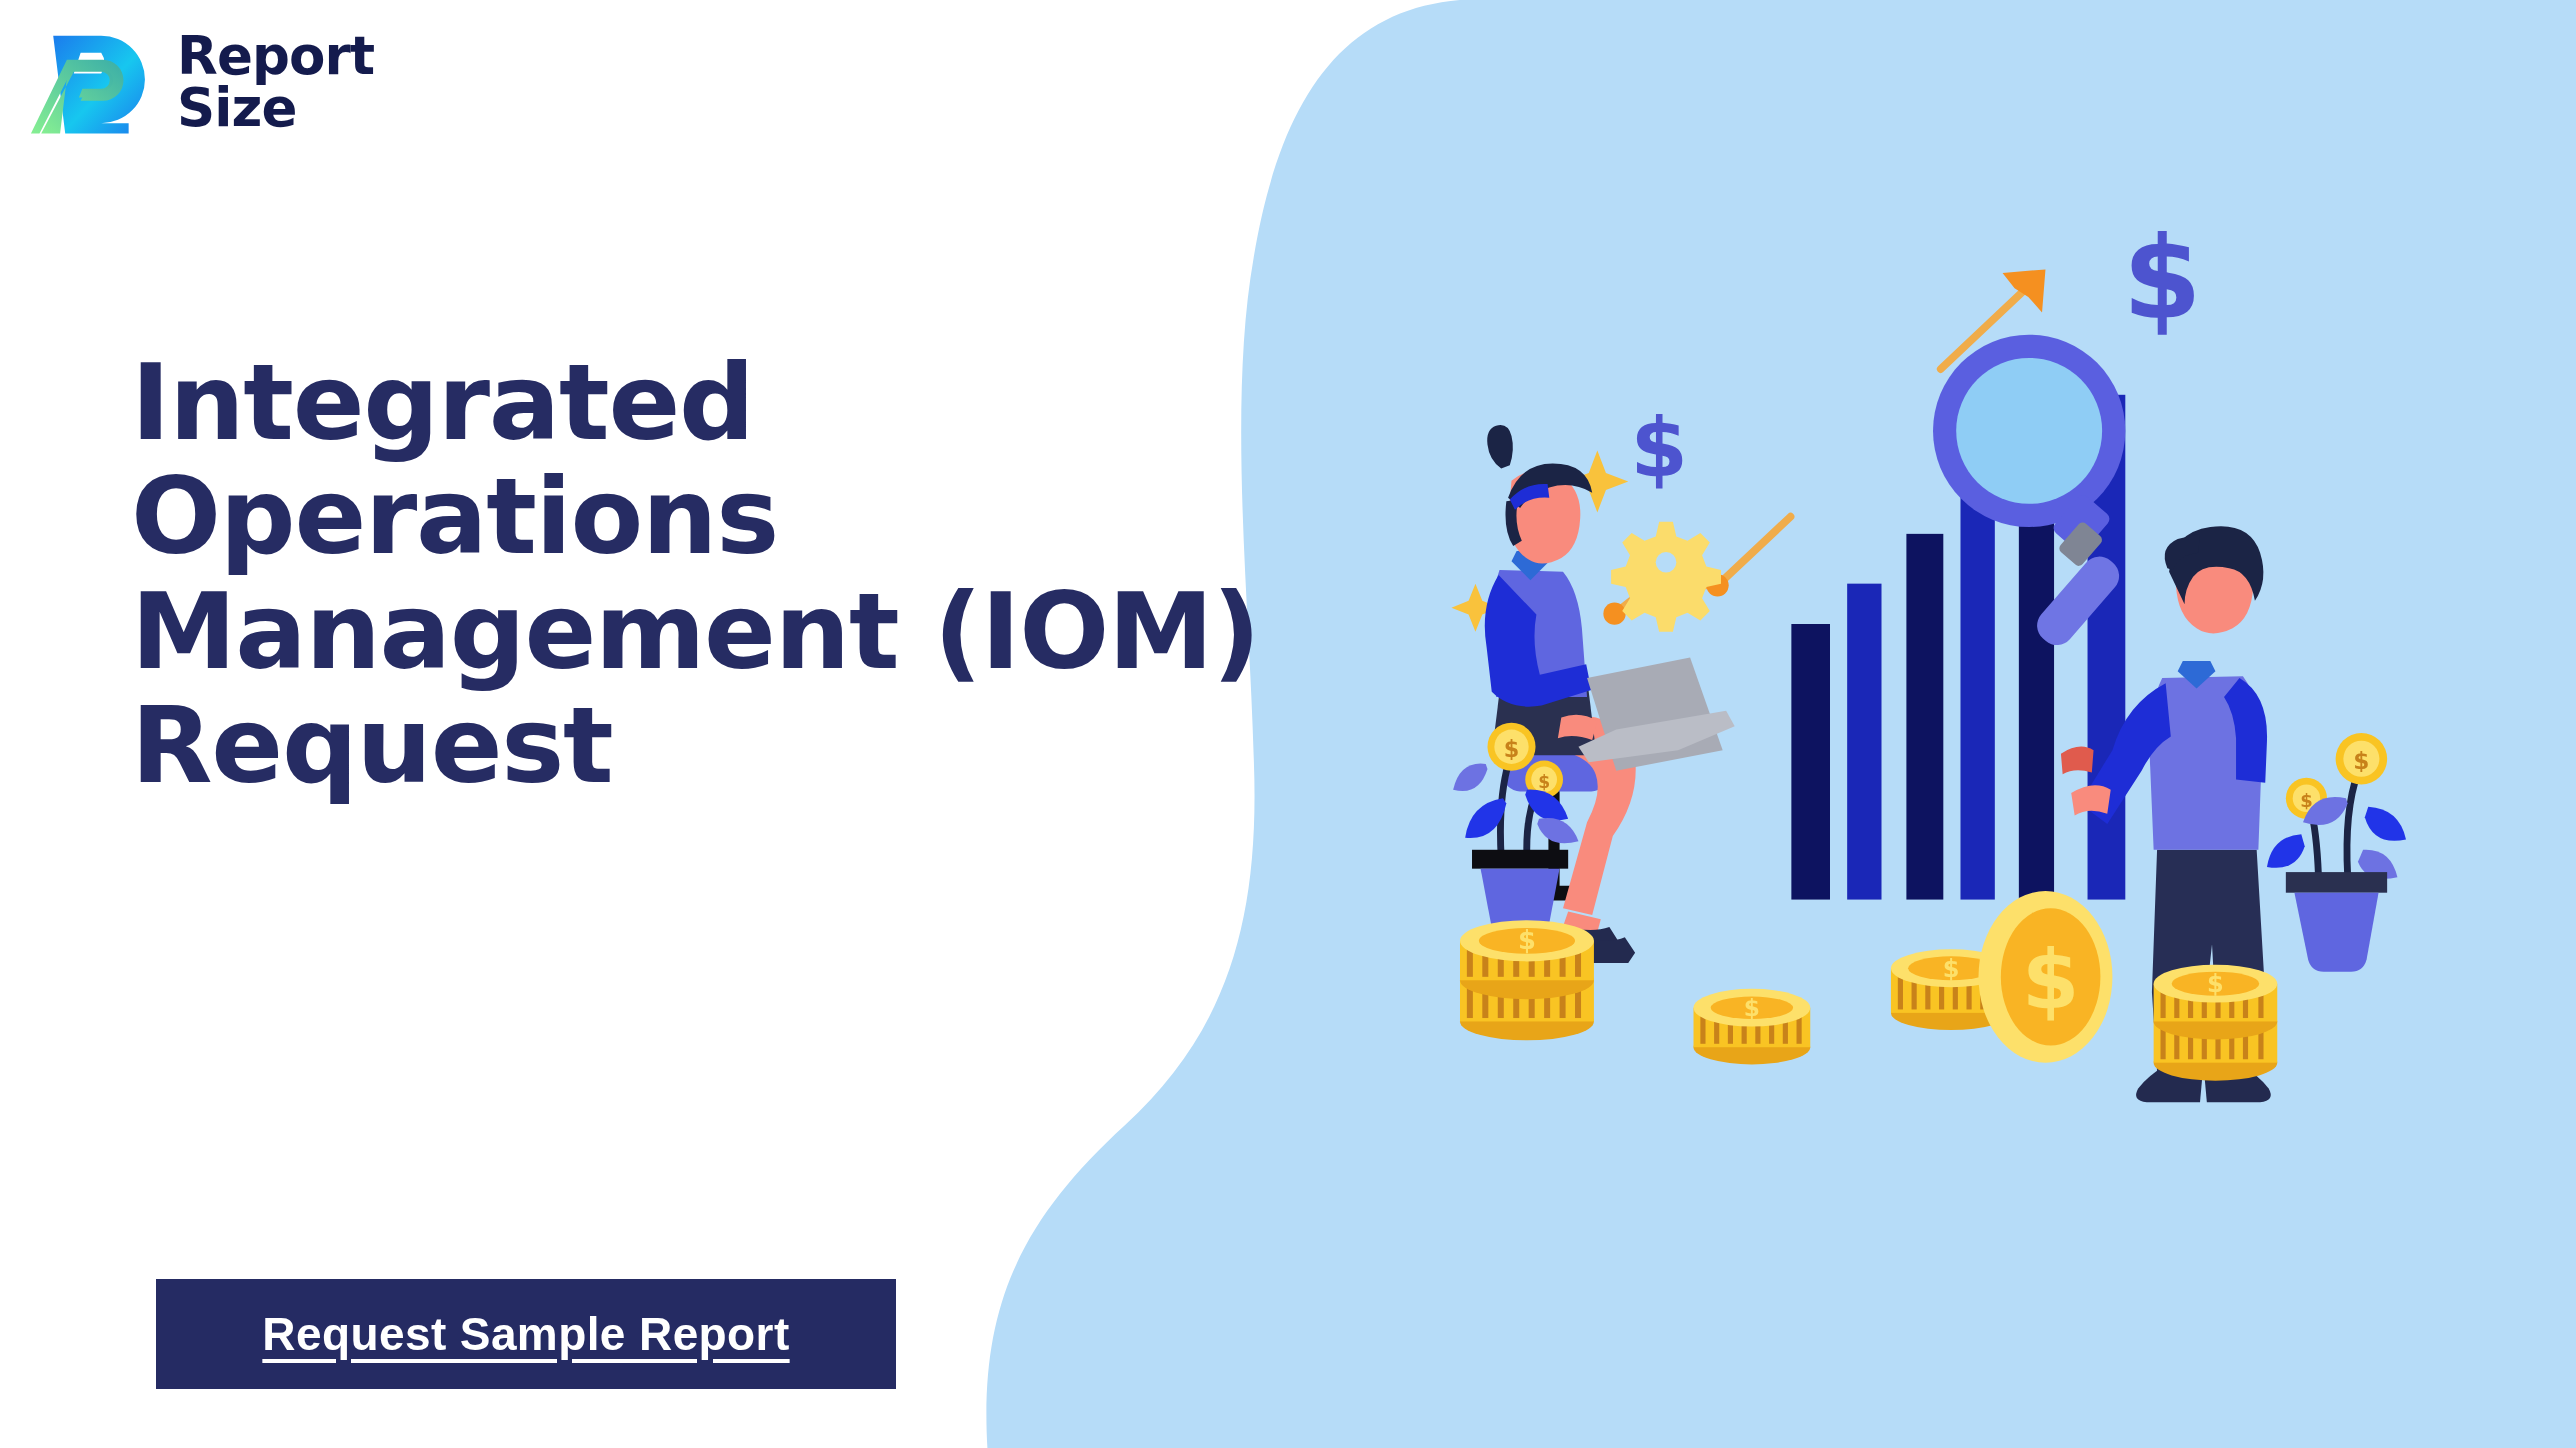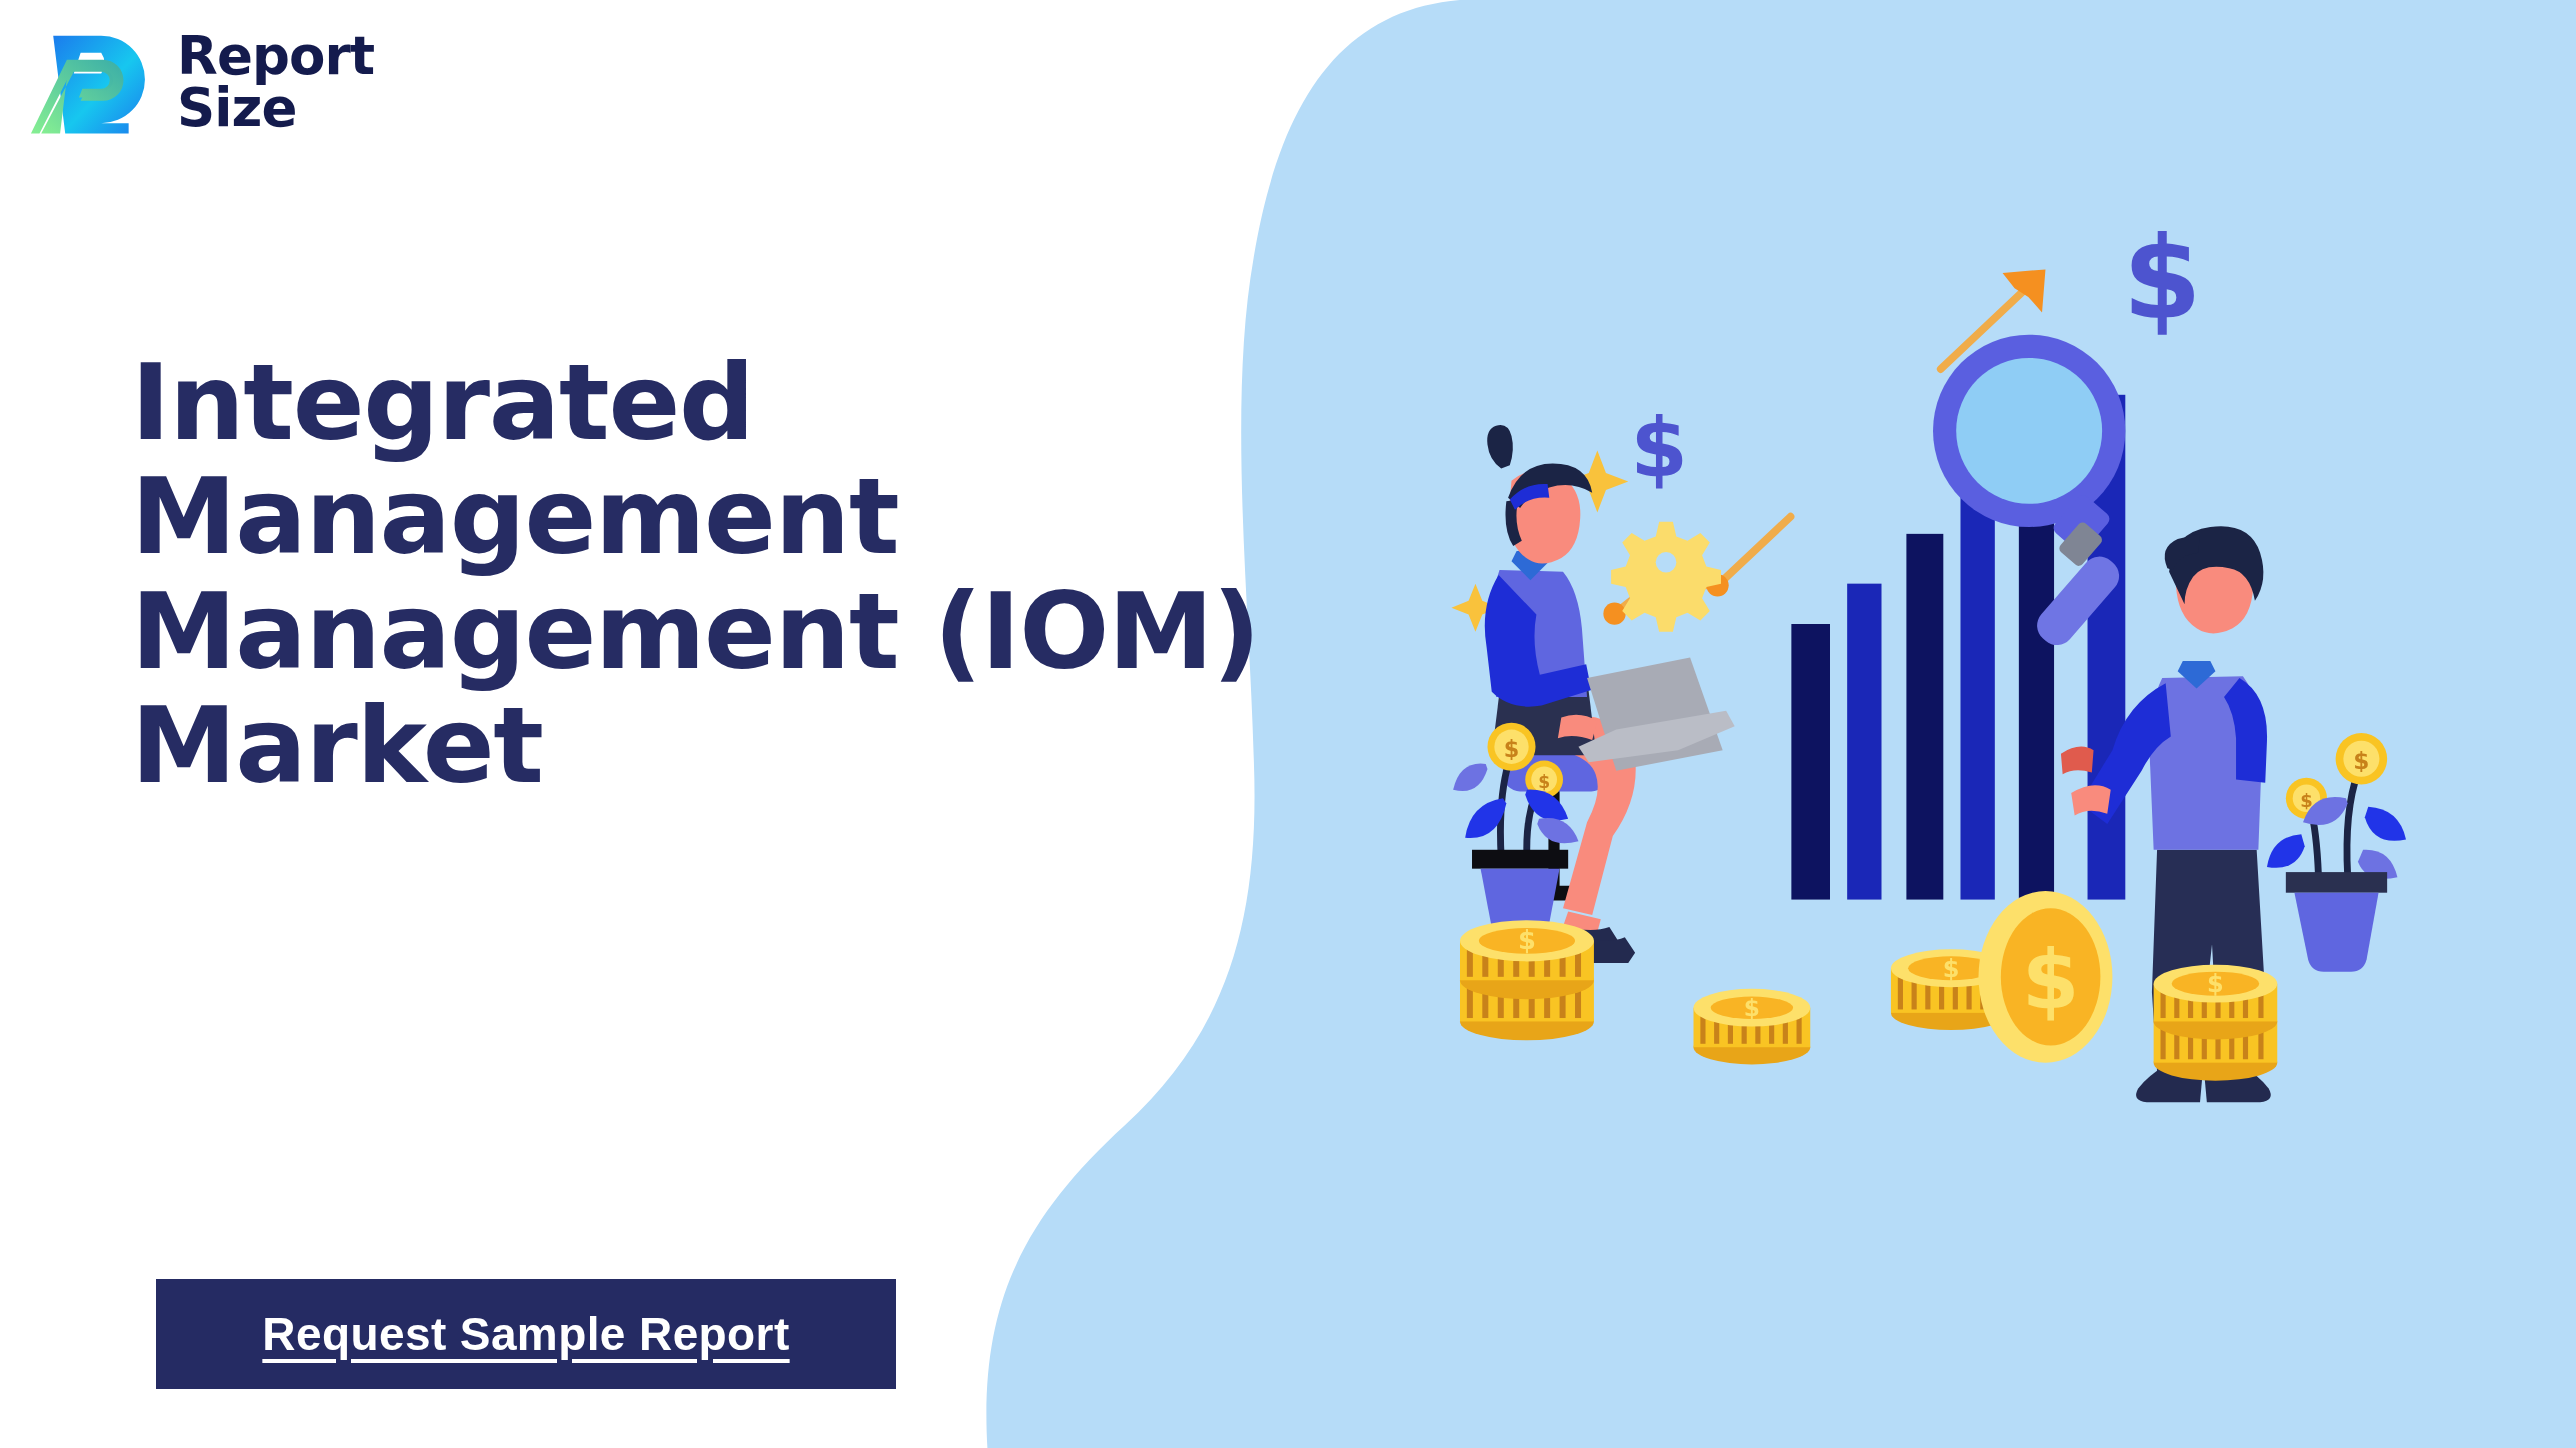--- a/index.html
+++ b/index.html
@@ -83,21 +83,21 @@
         <path d="M36 130 L14 130 L52 58 H84 A10 10 0 0 1 84 78 H62 L58 88 H84 A20 20 0 0 0 84 48 H46 Z" fill="url(#lgGreen)"></path>
         <path d="M12 130 L50 56 H86 A12 12 0 0 1 86 80 H66 L60 92 H86 A24 24 0 0 0 86 44 H44 L2 130 Z" fill="url(#lgGreen)"></path>
       </svg>
     </div>
     <div id="logo-text">
       <span>Report</span>
       <span>Size</span>
     </div>
   </div>
 
-  <h1 id="headline">Integrated Management Management (IOM) Market</h1>
+  <h1 id="headline">Integrated Operations Management (IOM) Request</h1>
 
 
   <button id="cta">
     <span id="cta-label">Request Sample Report</span>
   </button>
 
   <div id="illustration">
     <svg class="ill" viewBox="0 0 1300 1100" aria-hidden="true">
 
       <g>

